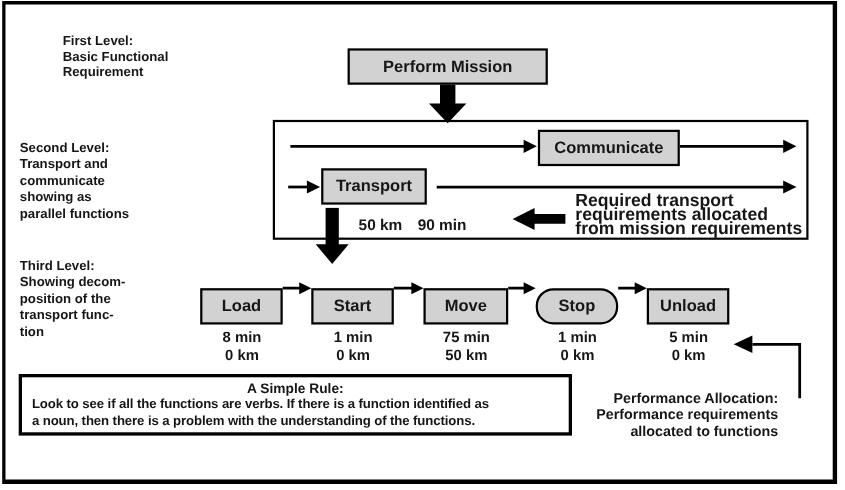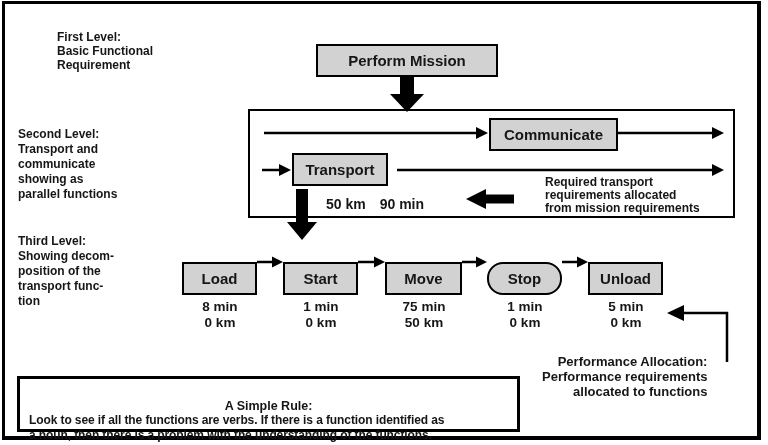--- a/index.html
+++ b/index.html
@@ -23,28 +23,28 @@
   }
   .mission{left:316px;top:44px;width:182px;height:33px;}
   .l2box{position:absolute;left:248px;top:109px;width:487px;height:109px;
     border:2px solid #000;box-sizing:border-box;}
   .comm{left:489px;top:118px;width:129px;height:33px;}
   .trans{left:292px;top:153px;width:96px;height:33px;}
   .metrics-inline{
     position:absolute;left:312px;top:196px;width:126px;display:flex;
     justify-content:center;gap:14px;font-size:14px;white-space:nowrap;
   }
-  .annotation{position:absolute;left:545px;top:176px;width:182px;
-    font-size:12px;line-height:13px;white-space:nowrap;}
+  .annotation{position:absolute;left:523px;top:176px;width:182px;
+    font-size:16px;line-height:13px;white-space:nowrap;}
   .step{top:246px;height:33px;margin-top:16px;}
   .metric{position:absolute;top:299px;width:90px;text-align:center;
     font-size:13.5px;line-height:16px;white-space:nowrap;}
   .rule-box{
-    position:absolute;left:17px;top:376px;width:503px;height:56px;
-    border:3px solid #000;box-sizing:border-box;padding-top:20px;
+    position:absolute;left:17px;top:340px;width:503px;height:56px;
+    border:3px solid #000;box-sizing:border-box;padding-top:3px;
   }
   .rule-title{text-align:center;font-size:12.5px;line-height:14px;}
   .rule-line{padding-left:9px;font-size:12px;line-height:14.5px;
     letter-spacing:-0.1px;white-space:nowrap;}
   .perf-note{position:absolute;left:542px;top:354px;font-size:13px;
     line-height:15px;white-space:nowrap;text-align:right;}
 </style>
 </head>
 <body>
 

